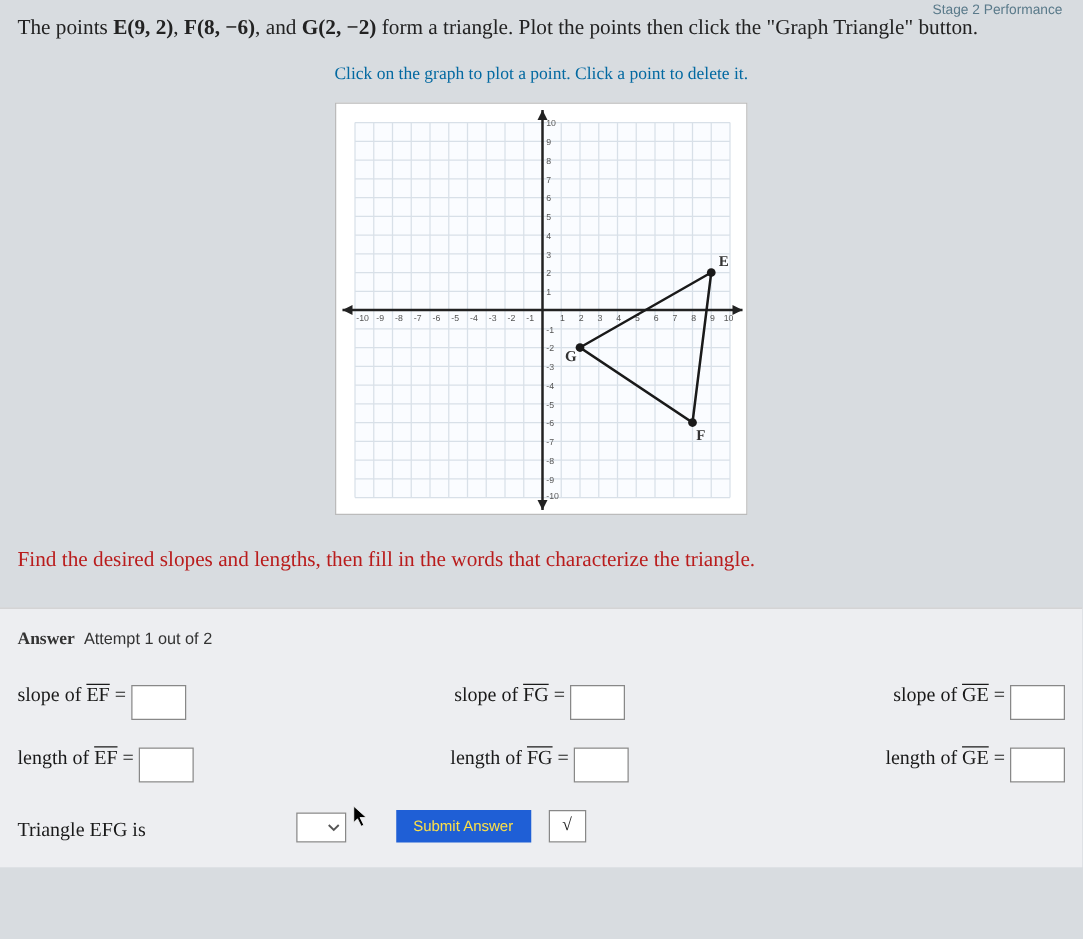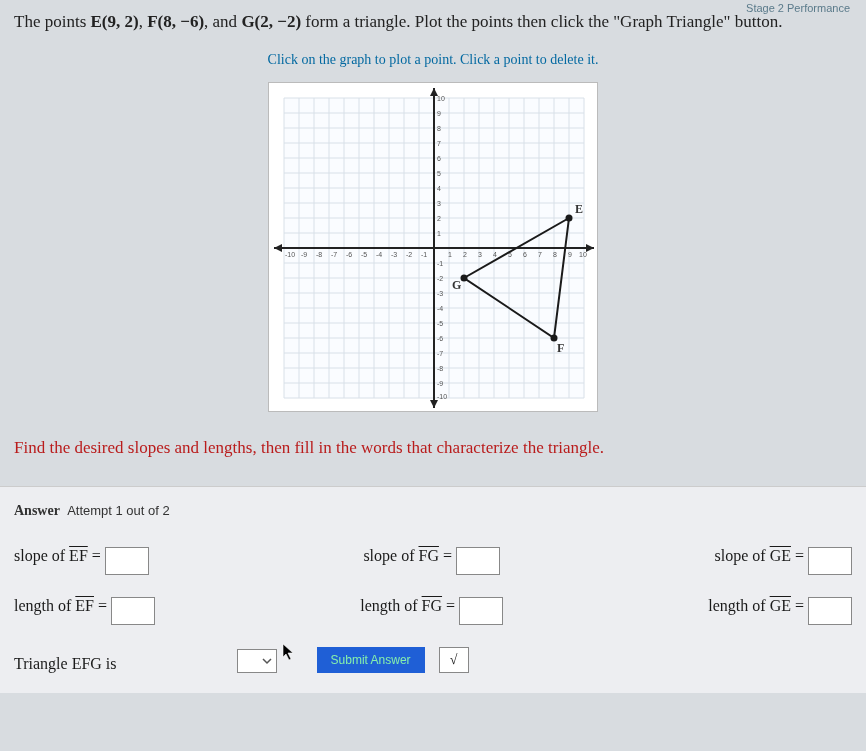--- a/index.html
+++ b/index.html
@@ -92,21 +92,21 @@
     background: #fff;
     display: flex;
     align-items: center;
     justify-content: flex-end;
     padding-right: 4px;
     font-size: 11px;
   }
   .submit-btn {
     margin-left: 40px;
     background: #1f5fd6;
-    color: #86efac;
+    color: #fde047;
     font-family: Arial, sans-serif;
     font-size: 12px;
     padding: 6px 14px;
     border: none;
     cursor: pointer;
   }
   .root-box {
     margin-left: 14px;
     width: 30px;
     height: 26px;

